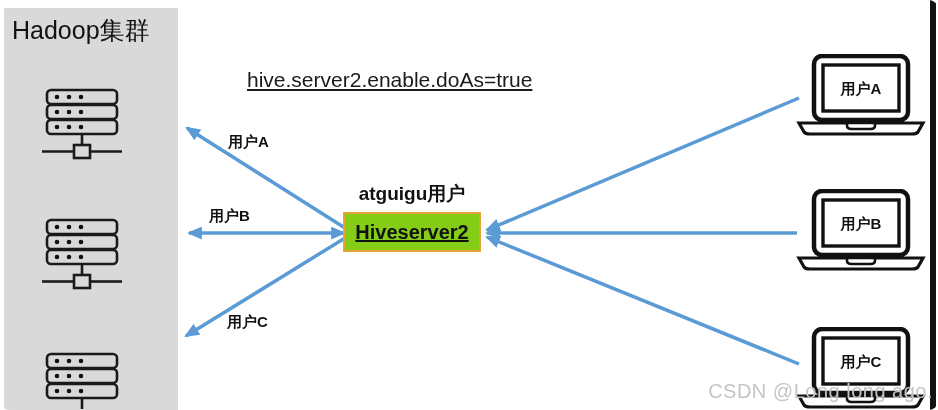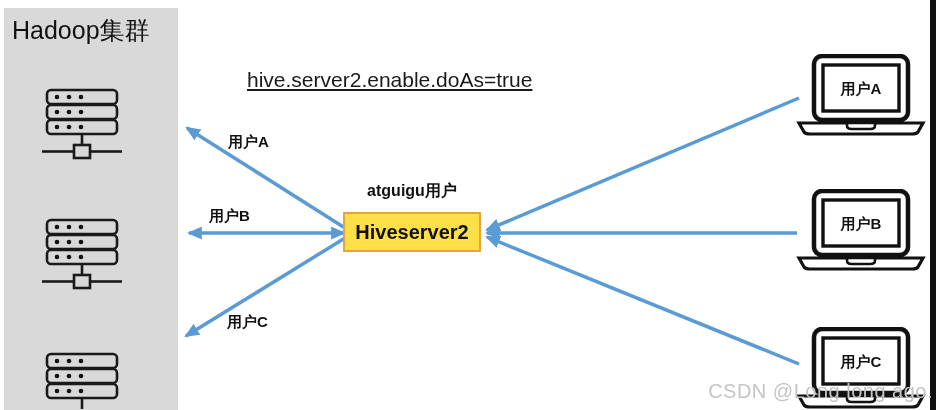--- a/index.html
+++ b/index.html
@@ -1,33 +1,33 @@
 <!DOCTYPE html>
 <html><head>
 <meta charset="utf-8">
 <style>
   html,body{margin:0;padding:0;background:#fff;}
   #stage{
     position:relative;width:938px;height:410px;overflow:hidden;
-    background:#fff;font-family:"Liberation Sans",sans-serif;color:#111;
+    background:#fff;font-family:"Liberation Sans",sans-serif;color:#111;border-radius:9px;
   }
   .abs{position:absolute;}
   .panel{left:4px;top:8px;width:174px;height:402px;background:#D9D9D9;}
   .cluster-title{left:12px;top:14px;font-size:25px;color:#111;white-space:nowrap;}
   .server{width:84px;height:78px;}
   .server-1{left:40px;top:88px;}
   .server-2{left:40px;top:218px;}
   .server-3{left:40px;top:352px;}
   .config-text{left:247px;top:68px;font-size:21px;color:#1a1a1a;white-space:nowrap;text-decoration:underline;}
-  .runas-label{left:343px;top:181px;width:138px;text-align:center;font-size:16px;font-weight:700;white-space:nowrap;}
+  .runas-label{left:343px;top:181px;width:138px;text-align:center;font-size:19px;font-weight:700;white-space:nowrap;}
   .hs2-box{
     left:343px;top:212px;width:138px;height:40px;
-    background:#fde047;border:2px solid #E8A33D;box-sizing:border-box;
+    background:#84cc16;border:2px solid #E8A33D;box-sizing:border-box;
     display:flex;align-items:center;justify-content:center;
-    font-size:20px;font-weight:700;color:#111;
+    font-size:20px;font-weight:700;color:#111;text-decoration:underline;
   }
   .edge-label{font-size:15px;font-weight:700;color:#111;white-space:nowrap;}
   .lbl-a{left:228px;top:133px;}
   .lbl-b{left:209px;top:207px;}
   .lbl-c{left:227px;top:313px;}
   .arrows{left:0;top:0;width:938px;height:410px;pointer-events:none;}
   .laptop{width:130px;height:84px;}
   .laptop-a{left:796px;top:54px;}
   .laptop-b{left:796px;top:189px;}
   .laptop-c{left:796px;top:327px;}

